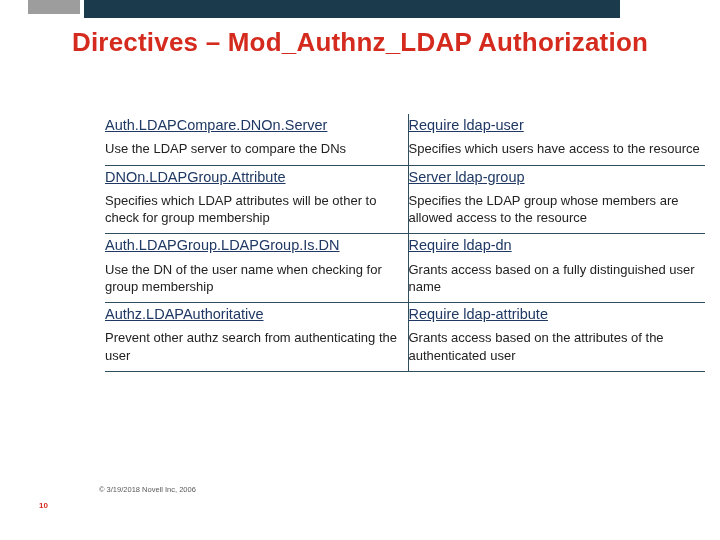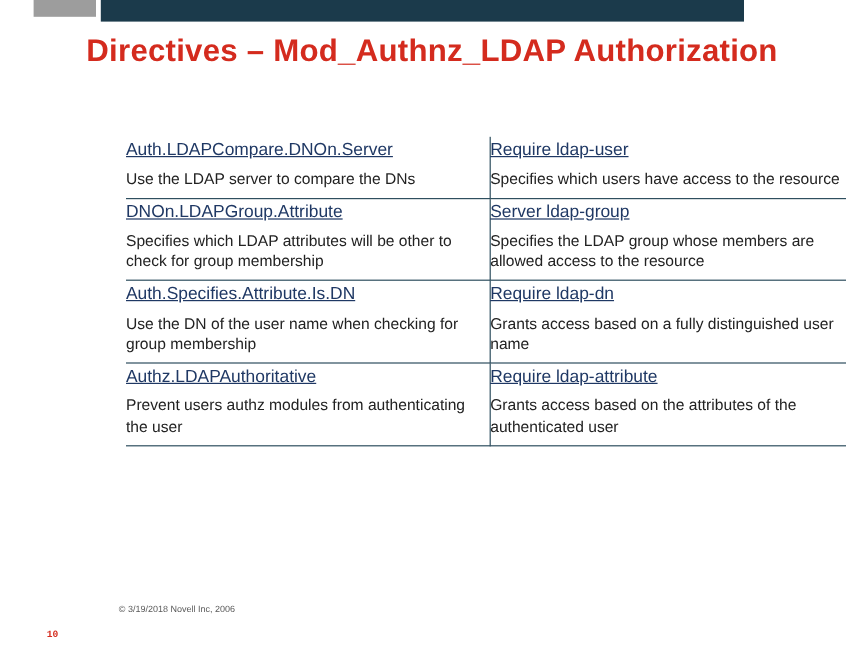--- a/index.html
+++ b/index.html
@@ -94,30 +94,29 @@
     line-height: 1.32;
     padding-top: 4px;
   }
   .empty-cell .cell-inner {
     min-height: 2px;
   }
   
   .footer-num {
     position: absolute;
     left: 39px;
-    top: 525px;
+    top: 501px;
     font-size: 8px;
     color: #d42b1e;
     font-weight: bold;
-    font-family: Liberation Mono, monospace;
   }
   .footer-text {
     position: absolute;
     left: 82px;
-    top: 503px;
+    top: 485px;
     font-size: 7.5px;
     color: #5a5a5a;
     padding-left: 17px;
   }
 </style>
 </head>
 <body>
 
 <div class="slide">
 
@@ -153,36 +152,36 @@
           <td class="col-right">
             <div class="cell-inner">
               <div class="cell-title">Server ldap-group</div>
               <div class="cell-desc">Specifies the LDAP group whose members are allowed access to the resource</div>
             </div>
           </td>
         </tr>
         <tr class="row-sep">
           <td class="col-left">
             <div class="cell-inner">
-              <div class="cell-title">Auth.Specifies.Attribute.Is.DN</div>
+              <div class="cell-title">Auth.LDAPGroup.LDAPGroup.Is.DN</div>
               <div class="cell-desc">Use the DN of the user name when checking for group membership</div>
             </div>
           </td>
           <td class="col-right">
             <div class="cell-inner">
               <div class="cell-title">Require ldap-dn</div>
               <div class="cell-desc">Grants access based on a fully distinguished user name</div>
             </div>
           </td>
         </tr>
         <tr class="row-sep">
           <td class="col-left">
             <div class="cell-inner">
               <div class="cell-title">Authz.LDAPAuthoritative</div>
-              <div class="cell-desc">Prevent users authz modules from authenticating the user</div>
+              <div class="cell-desc">Prevent other authz search from authenticating the user</div>
             </div>
           </td>
           <td class="col-right">
             <div class="cell-inner">
               <div class="cell-title">Require ldap-attribute</div>
               <div class="cell-desc">Grants access based on the attributes of the authenticated user</div>
             </div>
           </td>
         </tr>
       </tbody>

